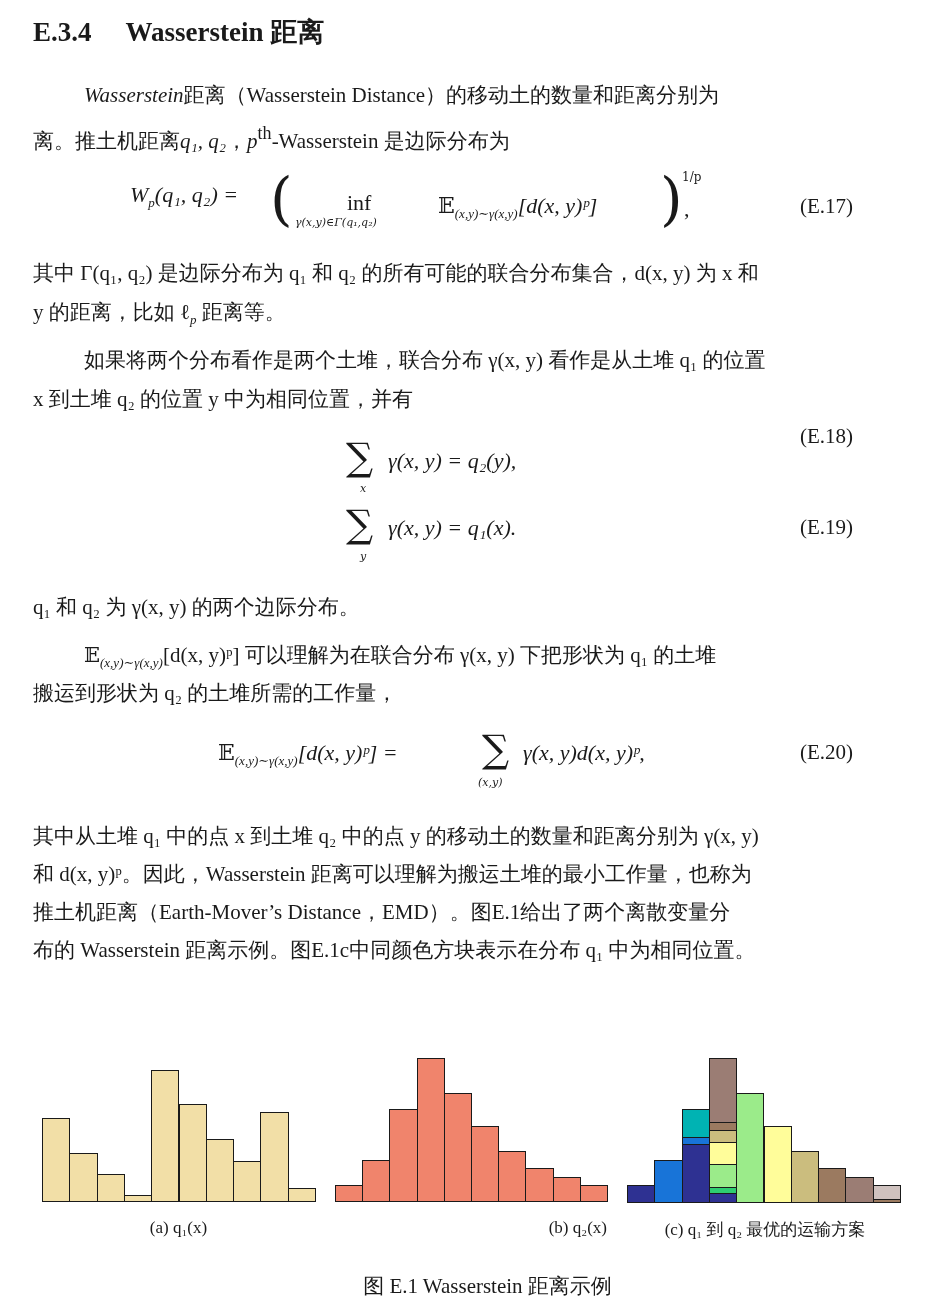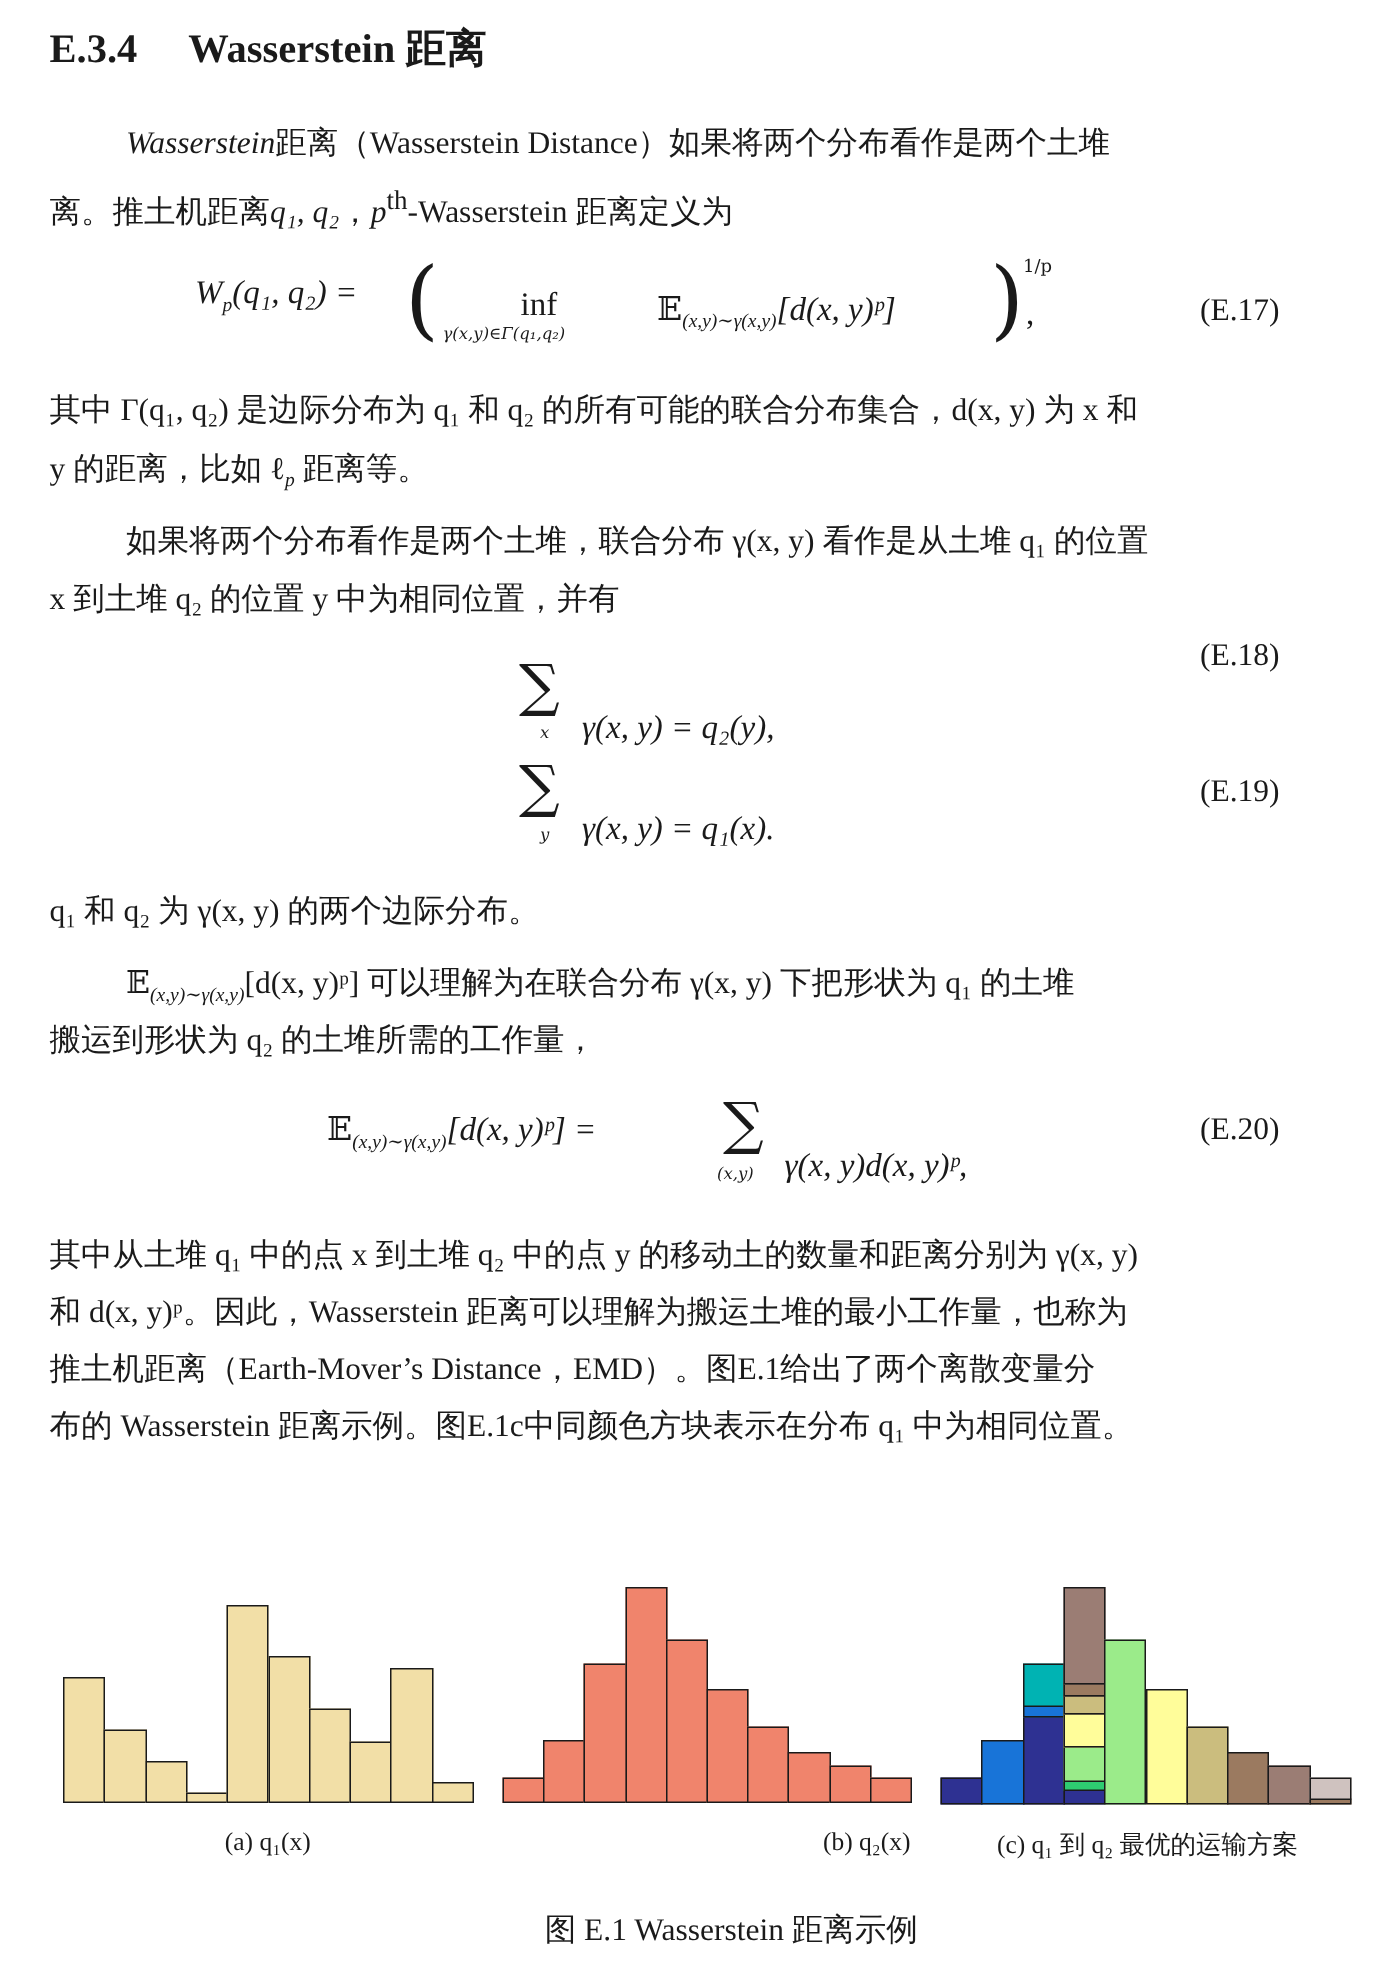--- a/index.html
+++ b/index.html
@@ -2,21 +2,21 @@
 <html><head>
 <meta charset="utf-8">
 <style>
   html, body { margin: 0; padding: 0; background: #ffffff; }
   body { width: 927px; height: 1316px; position: relative; overflow: hidden;
          font-family: "DejaVu Serif", "Liberation Serif", serif; color: #1a1a1a; }
   .abs { position: absolute; white-space: nowrap; }
   .heading { left: 33px; top: 14px; font-size: 27px; font-weight: bold; font-family: "Liberation Serif", "DejaVu Serif", serif; }
   .heading .num { margin-right: 34px; }
   .para { font-size: 21px; font-family: "Liberation Serif", "DejaVu Serif", serif; line-height: 38px; }
-  .it { font-style: italic; margin-top: 24px; }
+  .it { font-style: italic; }
   .eq { font-size: 22px; font-family: "Liberation Serif", "DejaVu Serif", serif; }
   .eqnum { font-size: 21px; font-family: "Liberation Serif", "DejaVu Serif", serif; }
   .sub { font-size: 13px; vertical-align: -5px; }
   .sup { font-size: 18px; vertical-align: 9px; }
   .under { font-size: 11px; font-style: italic; }
   .sigma { font-size: 38px; line-height: 38px; }
   .bigparen { font-size: 58px; line-height: 58px; font-weight: 200; }
   .chart { position: absolute; }
   .bar { position: absolute; box-sizing: border-box; border: 1.5px solid #1a1a1a; }
   .seg { position: absolute; box-sizing: border-box; border: 1.2px solid #1a1a1a; }
@@ -24,24 +24,24 @@
   .figcap { font-size: 21px; font-family: "Liberation Serif", "DejaVu Serif", serif; }
 </style>
 </head>
 <body>
 
 <div class="abs heading">
   <span class="num">E.3.4</span><span>Wasserstein 距离</span>
 </div>
 
 <div class="abs para" style="left:84px; top:76px;">
-  <span class="it">Wasserstein</span><span>距离（Wasserstein Distance）如果将两个分布看作是两个土堆</span>
+  <span class="it">Wasserstein</span><span>距离（Wasserstein Distance）的移动土的数量和距离分别为</span>
 </div>
 <div class="abs para" style="left:33px; top:114px;">
-  <span>离。推土机距离</span><span class="it">q₁, q₂</span><span>，</span><span class="it">p</span><span class="sup">th</span><span>-Wasserstein 距离定义为</span>
+  <span>离。推土机距离</span><span class="it">q₁, q₂</span><span>，</span><span class="it">p</span><span class="sup">th</span><span>-Wasserstein 是边际分布为</span>
 </div>
 
 <div class="abs eq" style="left:130px; top:182px;">
   <span class="it">W</span><span class="sub it">p</span><span class="it">(q₁, q₂) =</span>
 </div>
 <div class="abs bigparen" style="left:270px; top:170px;">(</div>
 <div class="abs eq" style="left:347px; top:190px;">inf</div>
 <div class="abs under" style="left:295px; top:216px;">γ(x,y)∈Γ(q₁,q₂)</div>
 <div class="abs eq" style="left:438px; top:193px;">
   <span>𝔼</span><span class="sub it">(x,y)∼γ(x,y)</span><span class="it">[d(x, y)ᵖ]</span>

